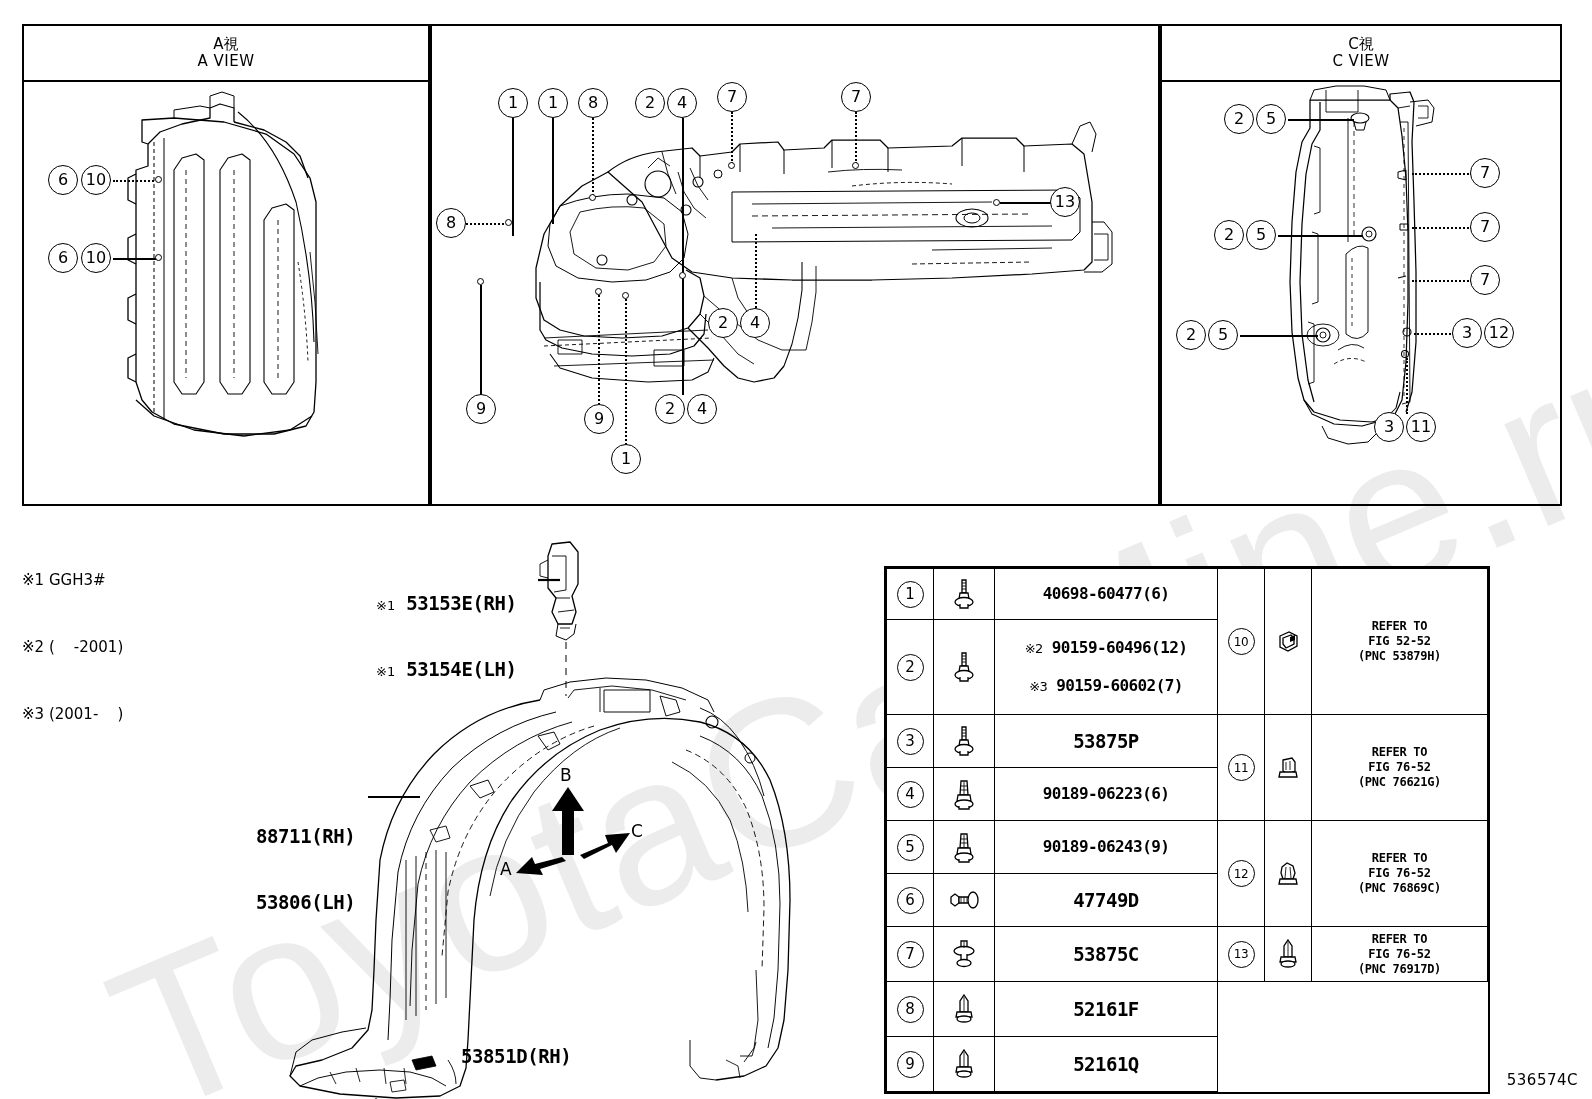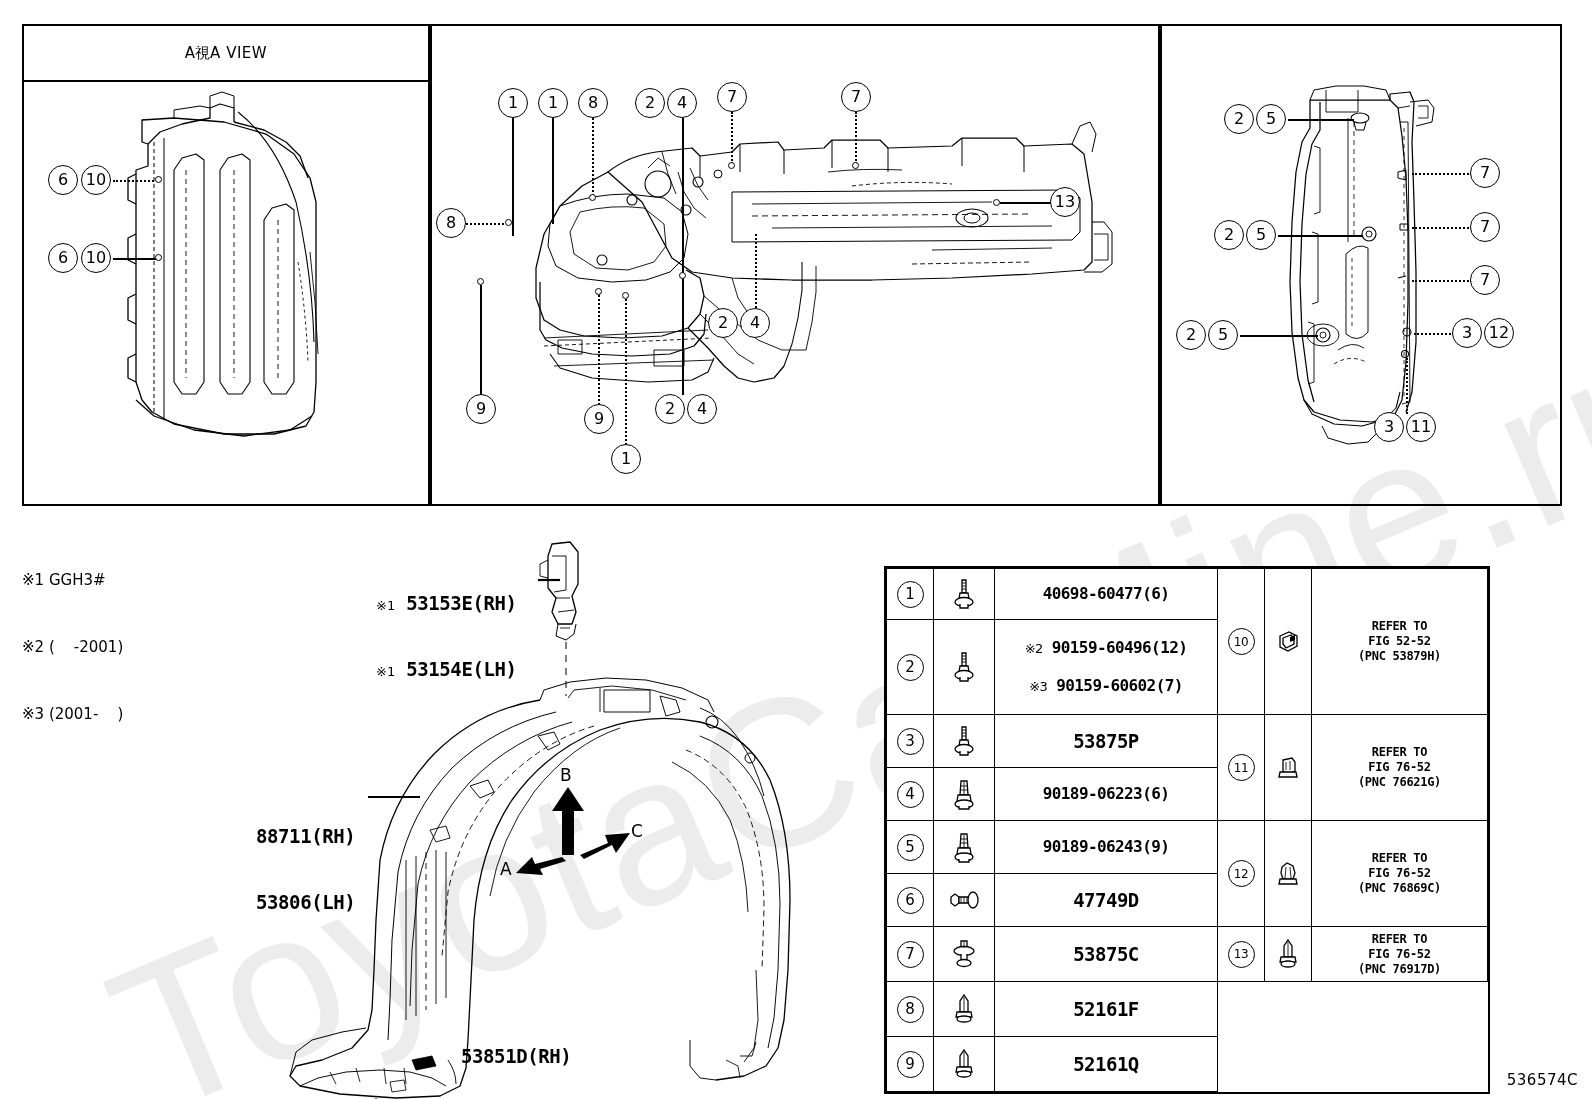--- a/index.html
+++ b/index.html
@@ -58,21 +58,21 @@
   #panel-b { left: 408px; width: 730px; border-left-width: 2px; }
   #panel-c { left: 1138px; width: 402px; }
 
   .view-header {
     position: absolute;
     left: 0; top: 0; right: 0;
     height: 56px;
     border-bottom: 2px solid #000;
     box-sizing: border-box;
     display: flex;
-    flex-direction: row;
+    flex-direction: column;
     align-items: center;
     justify-content: center;
     line-height: 1.12;
     font-size: 15px;
     font-family: "DejaVu Sans", sans-serif;
     background: transparent;
   }
   .view-header .jp { font-size: 15px; }
   .view-header .en { font-size: 15px; letter-spacing: 0.5px; }
 
@@ -439,20 +439,24 @@
       <div class="callout" style="left:255px; top:312px;">4</div>
 
       
       <div class="callout" style="left:276px; top:226px;">2</div>
       <div class="callout" style="left:308px; top:226px;">4</div>
       <div class="lead dot-v" style="left:323px; top:152px; height:74px;"></div>
     </div>
   </div>
 
   <div class="view-panel" id="panel-c">
+    <div class="view-header">
+      <span class="jp">C視</span>
+      <span class="en">C VIEW</span>
+    </div>
     <div class="view-body">
       <svg width="398" height="422" viewBox="0 0 398 422">
         <g fill="none" stroke="#000" stroke-width="1.25" stroke-linejoin="round">
 
           <path d="M148 18 L148 46 L140 60 L134 90 L130 140 L128 200 L130 250 L136 296
                    L142 318 L152 330 L178 338 L210 340 L232 334 L240 318 L244 280
                    L246 220 L246 150 L244 96 L240 54 L236 26 L228 18 Z"></path>
           <path d="M158 20 L158 48 L150 62 L144 92 L140 142 L138 200 L140 252 L146 298 L152 320"></path>
           <path d="M228 18 L228 12 L248 10 L252 20 L250 60 L252 120 L254 190 L254 260 L250 310 L244 330"></path>
           <path d="M236 26 L248 24" stroke-width="0.9"></path>

